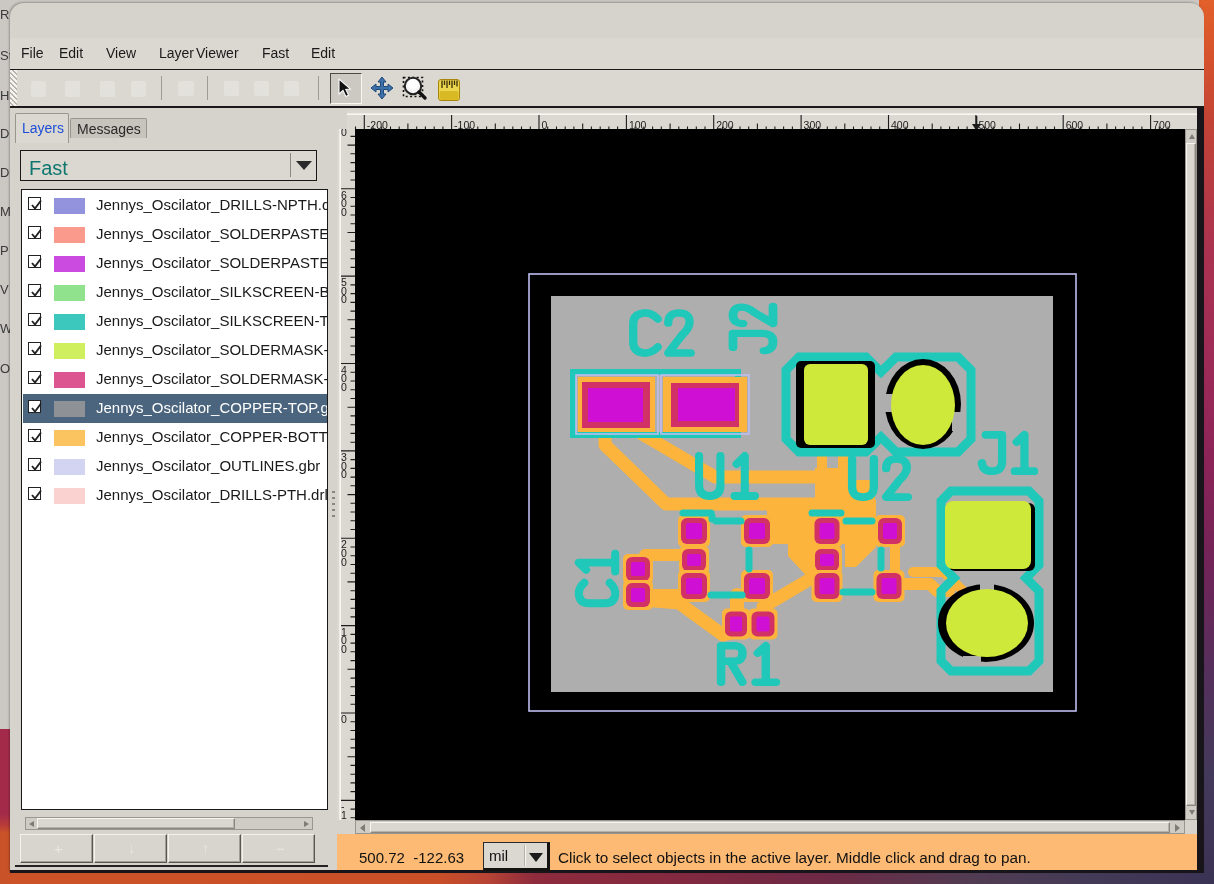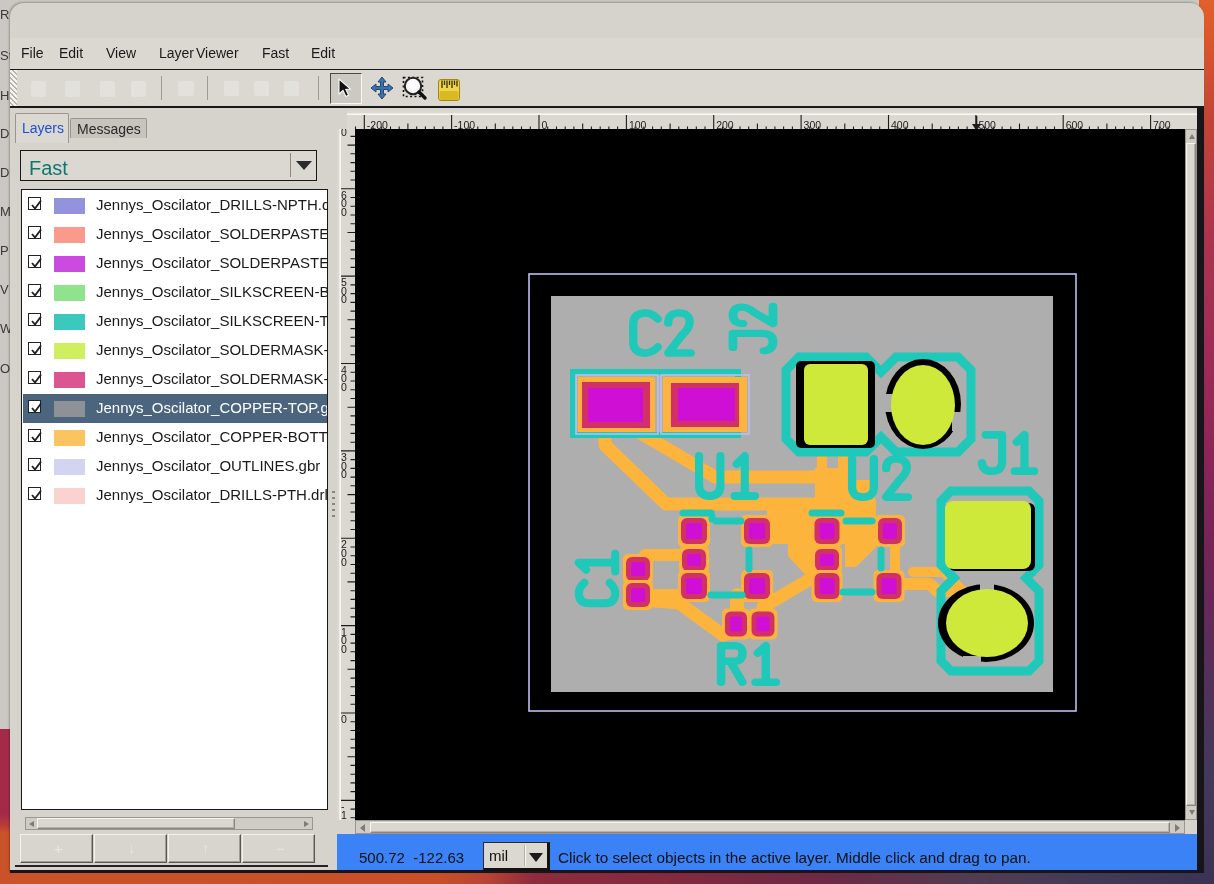--- a/index.html
+++ b/index.html
@@ -20,21 +20,21 @@
 #ptrbtn{left:320px;top:3px;width:32px;height:31px;background:#ccc9c2;border-top:1.4px solid #4e4b45;border-left:1.4px solid #4e4b45;border-bottom:1.4px solid #f8f7f4;border-right:1.4px solid #f8f7f4}
 #panel{left:0;top:105px;width:320px;height:762px;background:#d6d3cc}
 .tab1{left:5px;top:5px;width:54px;height:30px;background:#dbd8d1;border:1px solid #9a968e;border-bottom:none;border-radius:2px 2px 0 0}
 .tab2{left:60px;top:10px;width:77px;height:20px;background:#c7c4bd;border:1px solid #9a968e;border-bottom:none;border-radius:2px 2px 0 0}
 #combo{left:10px;top:42px;width:297px;height:31px;background:#dbd8d1;border:1.6px solid #191919}
 #list{left:11px;top:81px;width:307px;height:621px;background:#ffffff;border:1.2px solid #191919;overflow:hidden}
 .gtkhs{background:#cfccc5;border:1px solid #9a968e}
 .thumb{background:#dad7d0;border:1px solid #8b8780;border-top-color:#f6f5f1;border-left-color:#f6f5f1;box-shadow:inset -1px -1px 0 #b5b2aa}
 .pbtn{top:726px;width:73px;height:29px;background:#d8d5ce;border:1px solid #5a5751;border-top-color:#f4f2ee;border-left-color:#f4f2ee;box-shadow:inset -1px -1px 0 #a39f97}
 .arr{width:0;height:0;display:inline-block}
-#statusbar{left:327px;top:831px;width:862px;height:36px;background:#3b82f6}
+#statusbar{left:327px;top:831px;width:862px;height:36px;background:#fdba74}
 #milc{left:146px;top:8px;width:67px;height:29px;background:#dbd8d1;border:1.3px solid #2a2a2a;border-right:3px solid #15130f;border-bottom:3px solid #15130f}
 </style></head><body>
 <div class="abs" id="wallR"></div>
 <div class="abs" id="wallB"></div>
 <div class="abs" id="wallL"></div>
 <div class="abs" id="behind">
 <span style="top:7px">R</span>
     <span style="top:48px">St</span>
     <span style="top:88px">H</span>
     <span style="top:126px">D</span>

